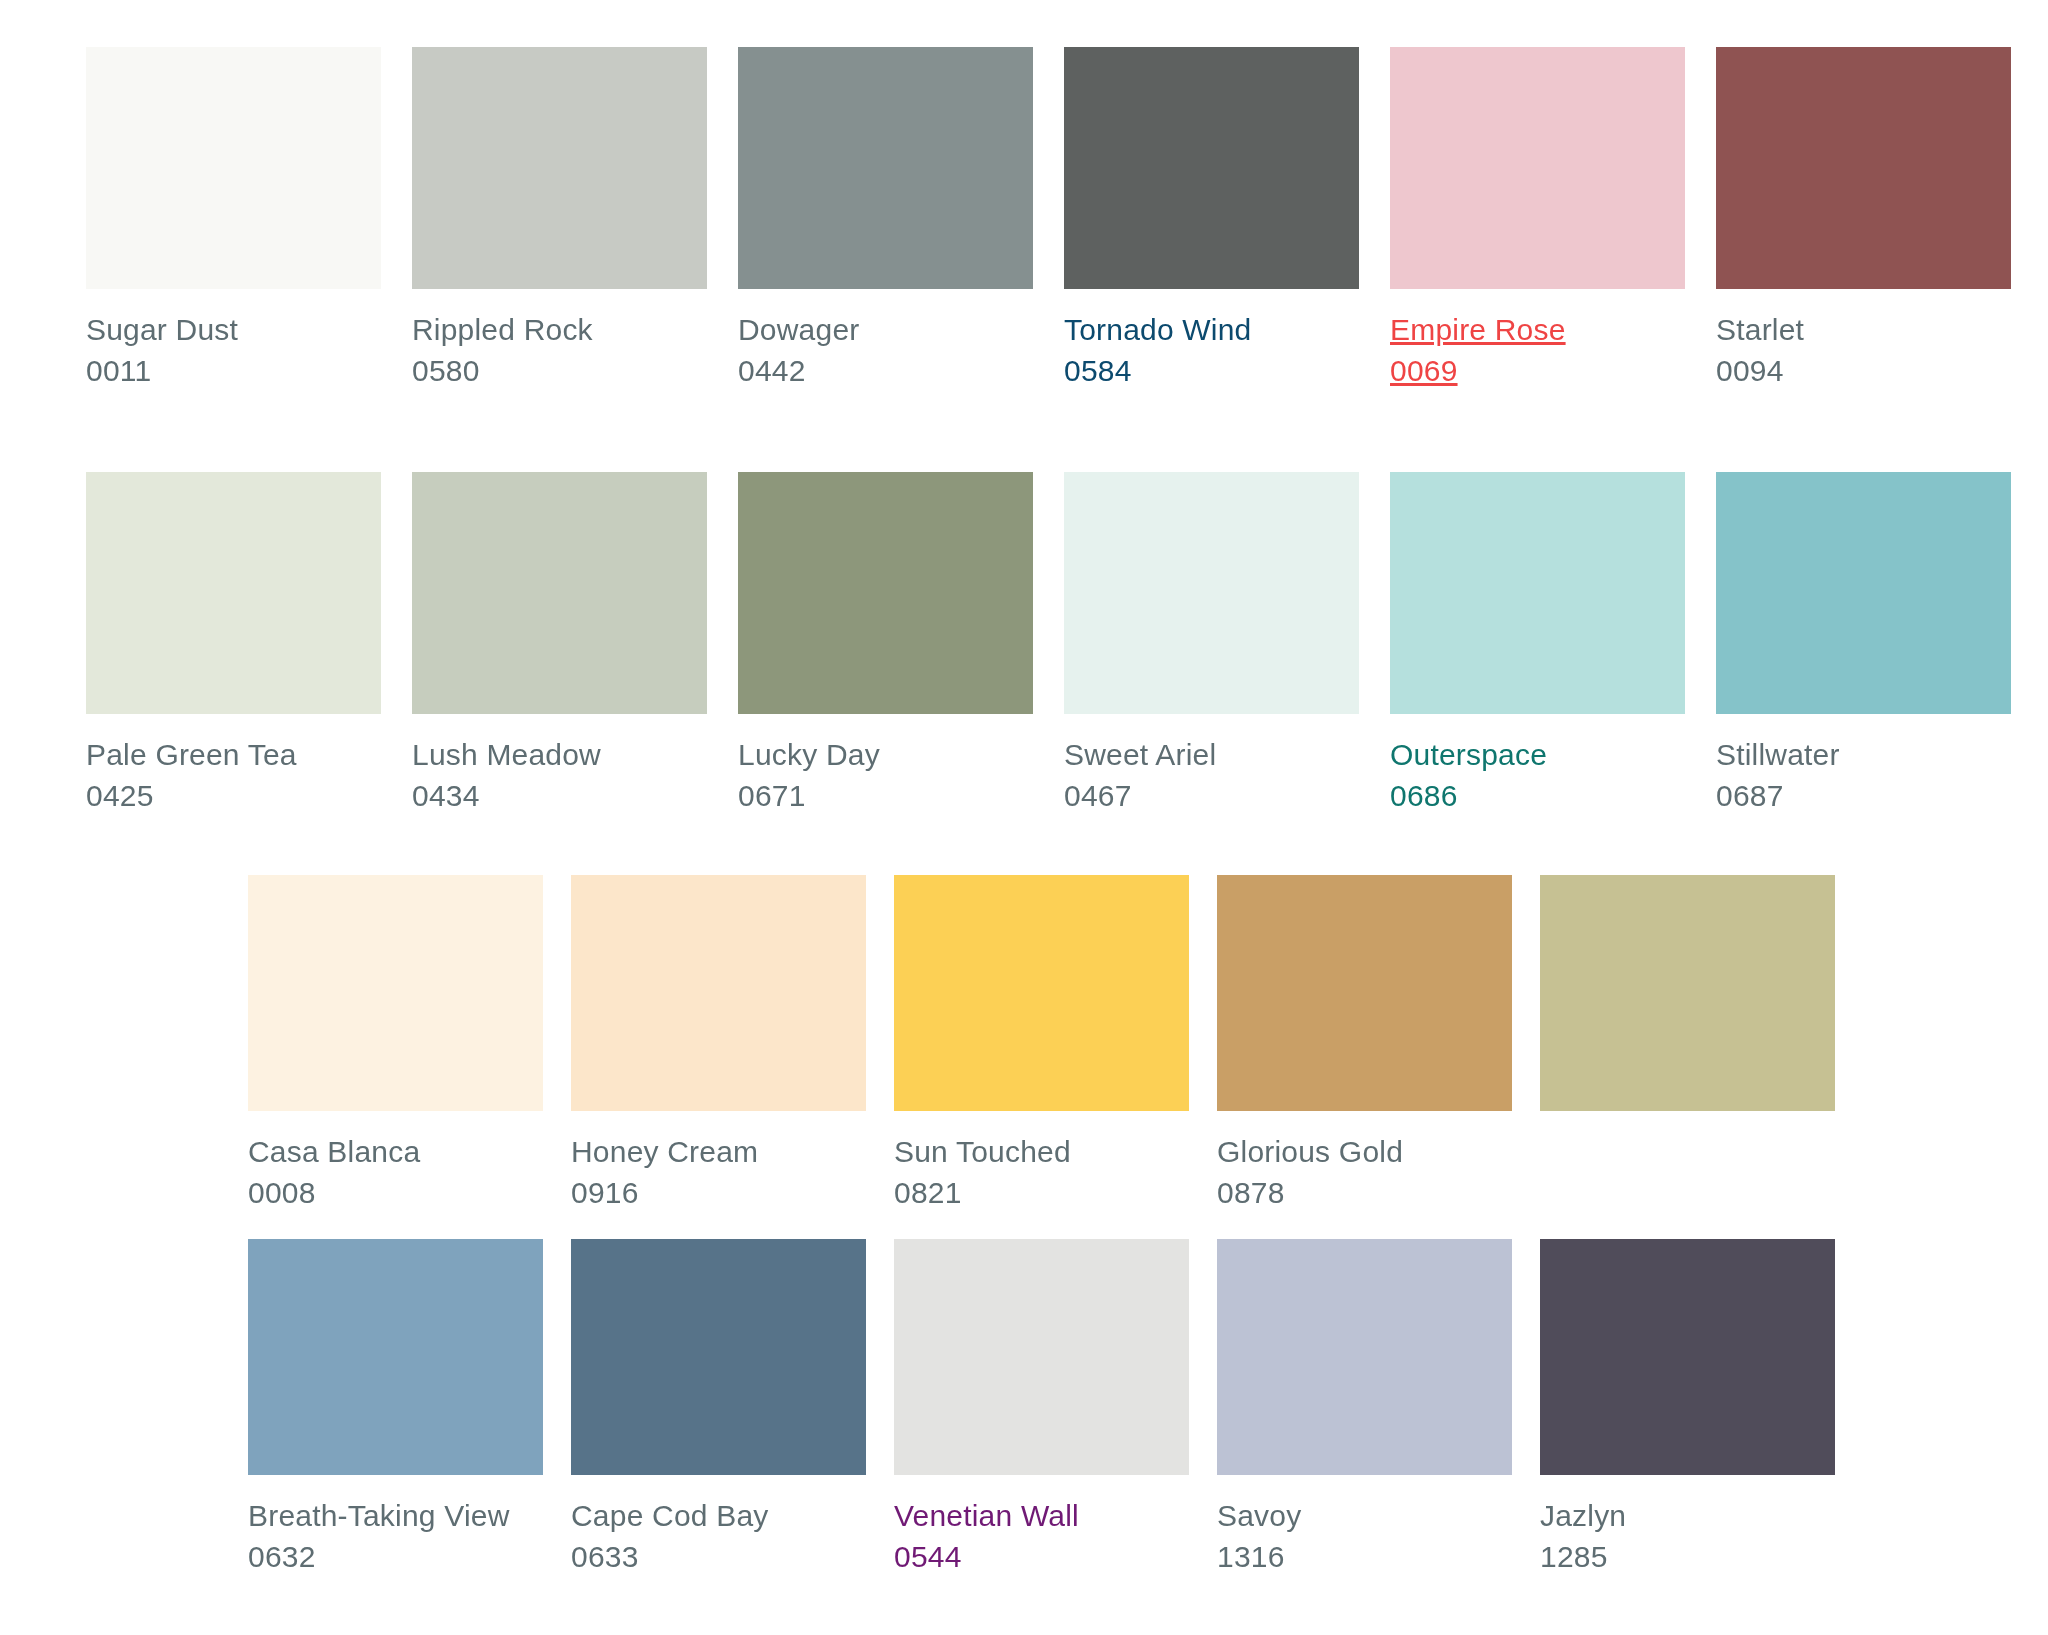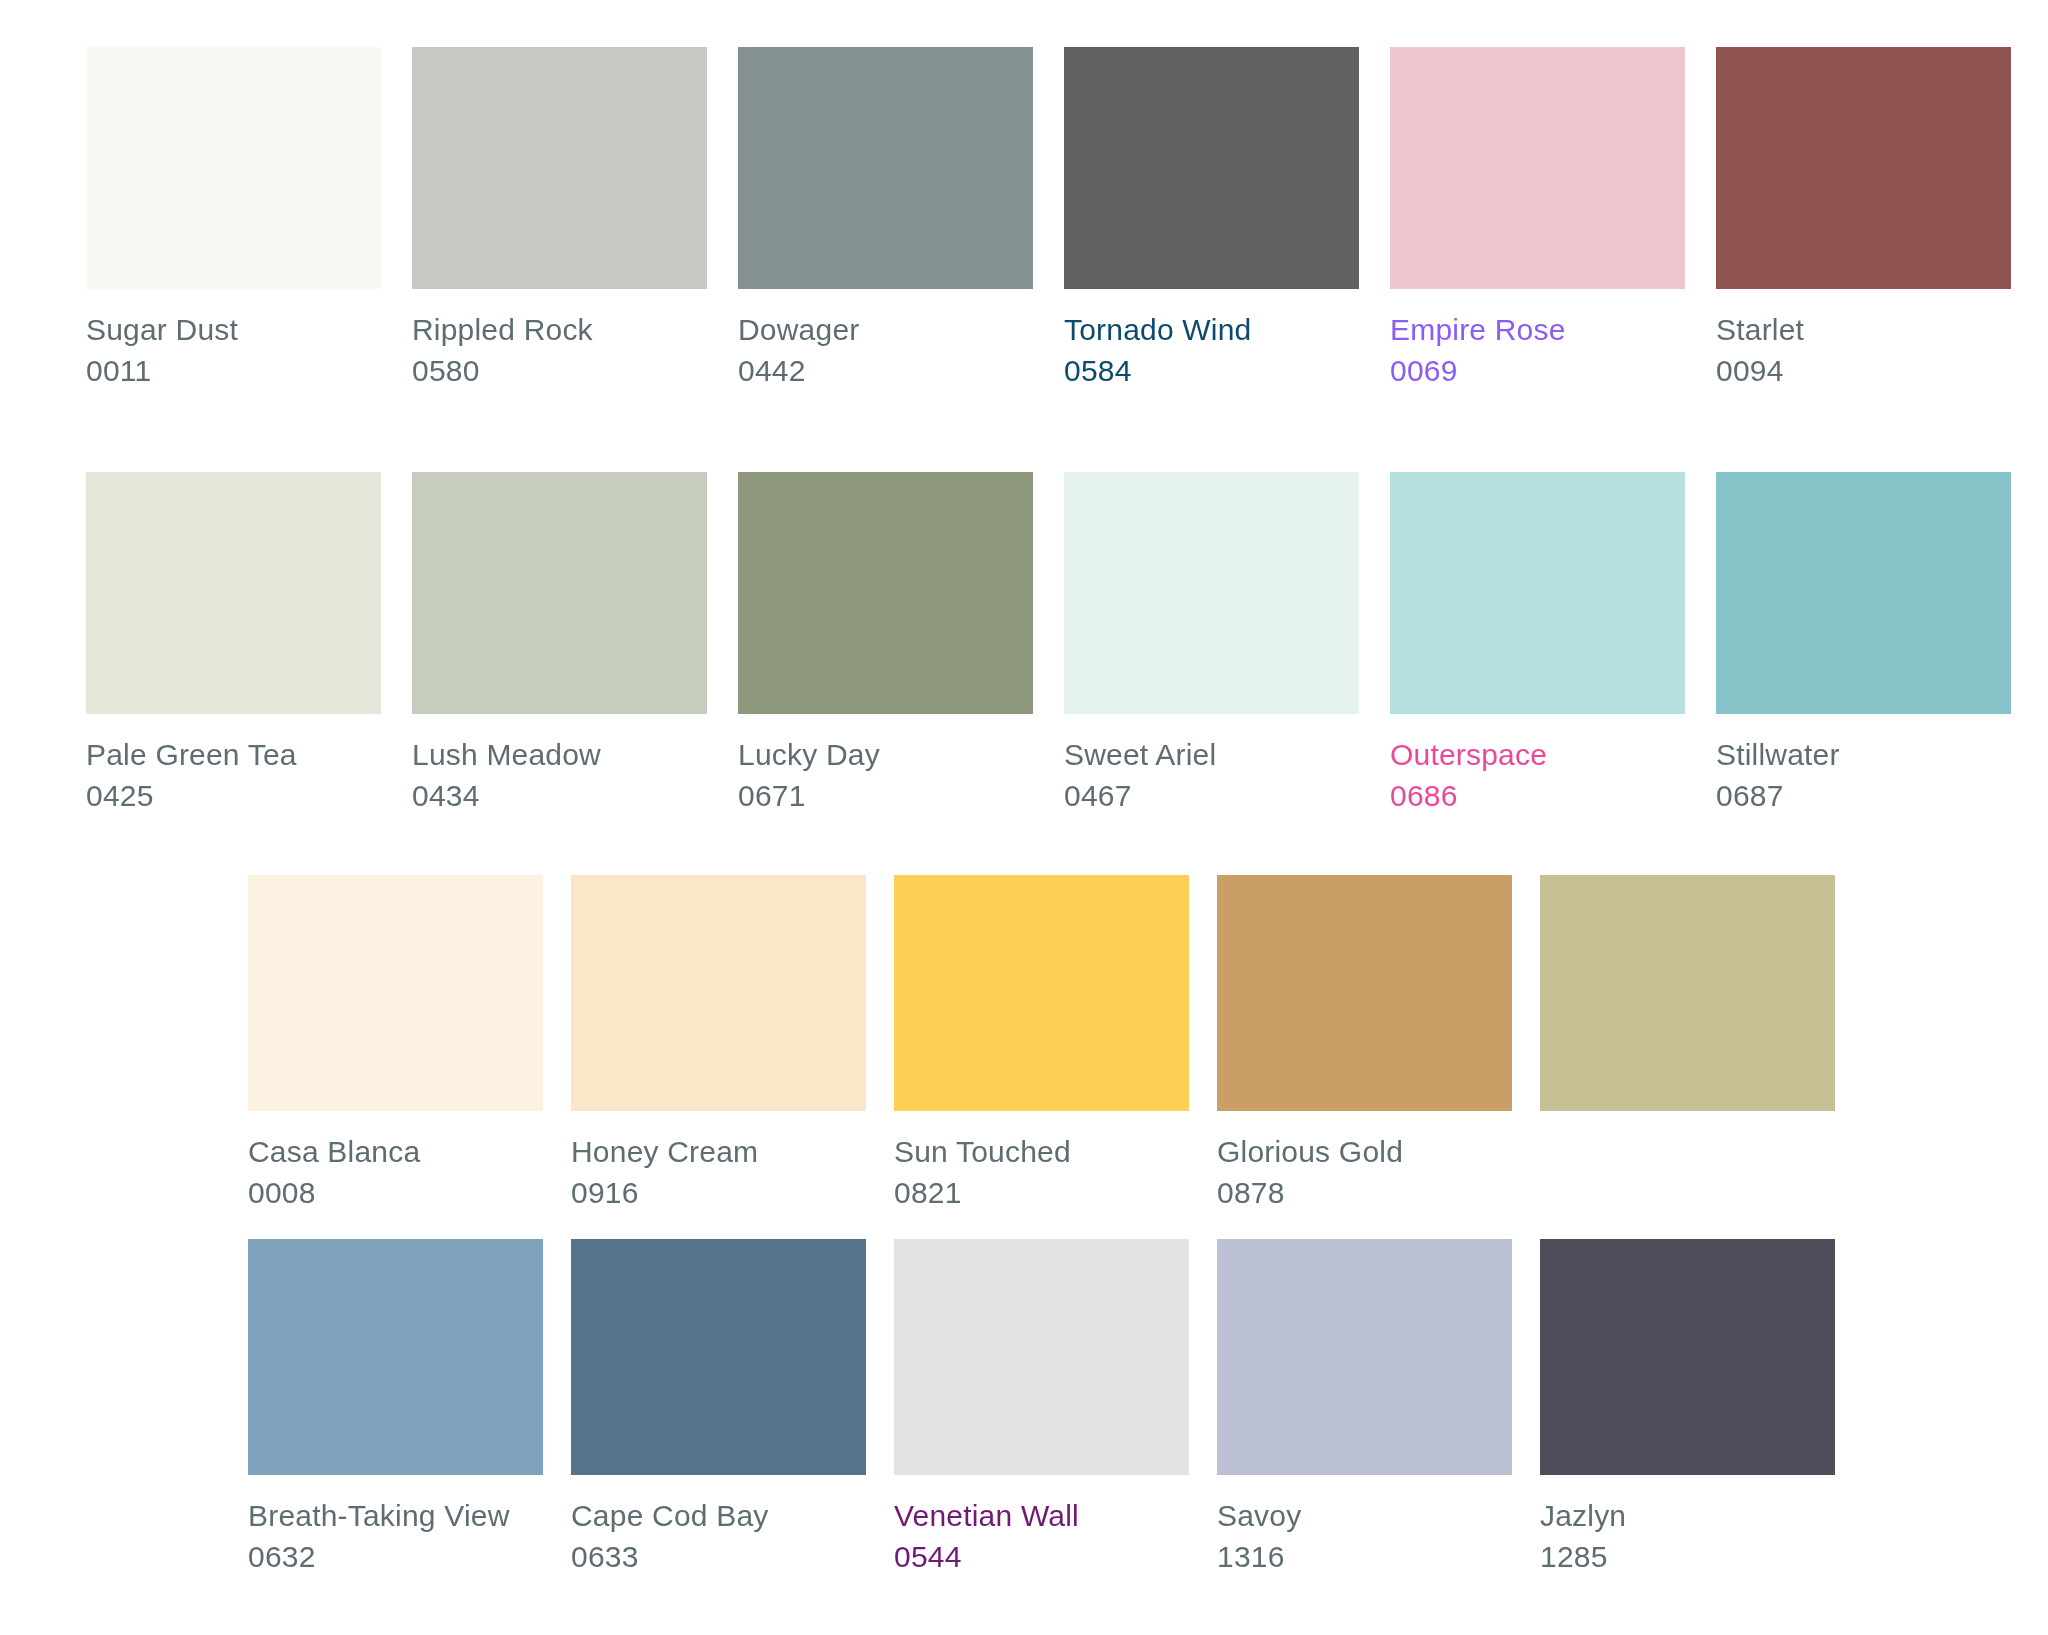--- a/index.html
+++ b/index.html
@@ -107,21 +107,21 @@
       </div>
       <div class="swatch-cell">
         <div class="swatch-chip" style="background-color: rgb(94, 97, 96);"></div>
         <div class="swatch-label" style="color: #0c4a6e;">
           <span class="swatch-name">Tornado Wind</span>
           <span class="swatch-code">0584</span>
         </div>
       </div>
       <div class="swatch-cell">
         <div class="swatch-chip" style="background-color: rgb(238, 199, 206);"></div>
-        <div class="swatch-label" style="color: #8b5cf6;">
+        <div class="swatch-label" style="color: #ef4444; text-decoration: underline;">
           <span class="swatch-name">Empire Rose</span>
           <span class="swatch-code">0069</span>
         </div>
       </div>
       <div class="swatch-cell">
         <div class="swatch-chip" style="background-color: rgb(143, 83, 82);"></div>
         <div class="swatch-label" style="color: rgb(94, 109, 114);">
           <span class="swatch-name">Starlet</span>
           <span class="swatch-code">0094</span>
         </div>
@@ -151,21 +151,21 @@
       </div>
       <div class="swatch-cell">
         <div class="swatch-chip" style="background-color: rgb(230, 242, 238);"></div>
         <div class="swatch-label" style="color: rgb(94, 109, 114);">
           <span class="swatch-name">Sweet Ariel</span>
           <span class="swatch-code">0467</span>
         </div>
       </div>
       <div class="swatch-cell">
         <div class="swatch-chip" style="background-color: rgb(181, 224, 221);"></div>
-        <div class="swatch-label" style="color: #ec4899;">
+        <div class="swatch-label" style="color: #0f766e;">
           <span class="swatch-name">Outerspace</span>
           <span class="swatch-code">0686</span>
         </div>
       </div>
       <div class="swatch-cell">
         <div class="swatch-chip" style="background-color: rgb(133, 195, 201);"></div>
         <div class="swatch-label" style="color: rgb(94, 109, 114);">
           <span class="swatch-name">Stillwater</span>
           <span class="swatch-code">0687</span>
         </div>

